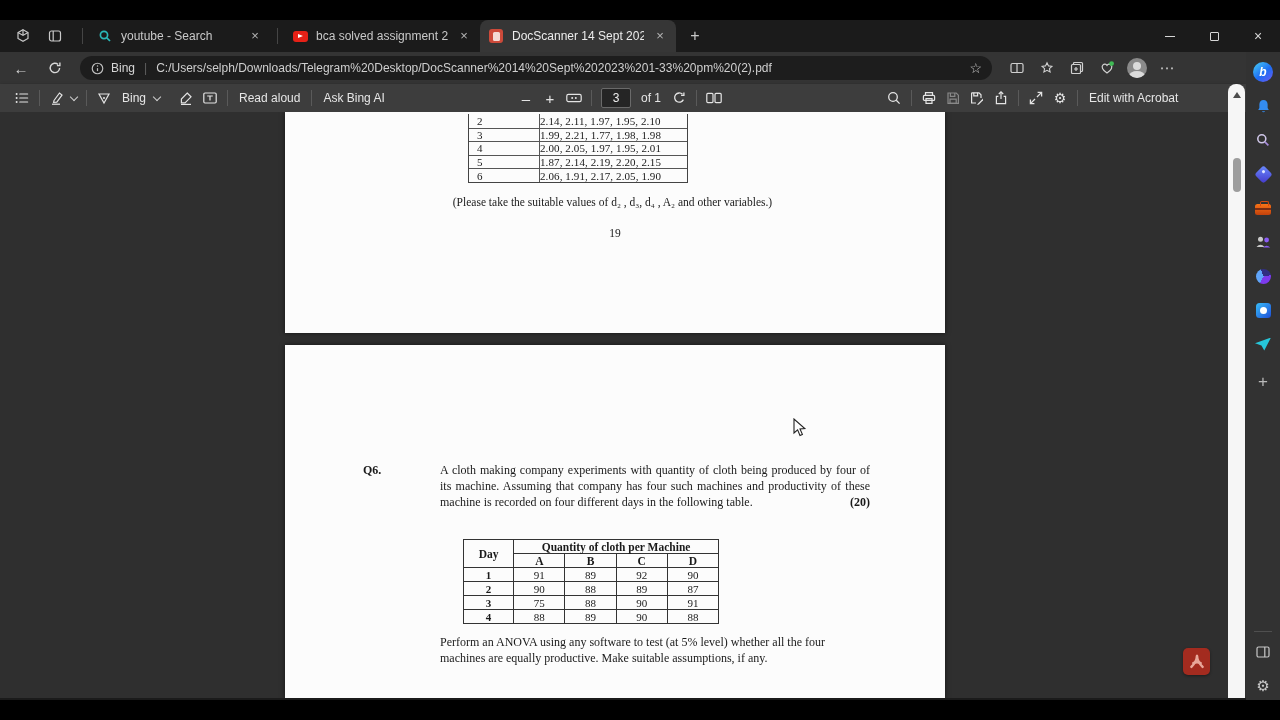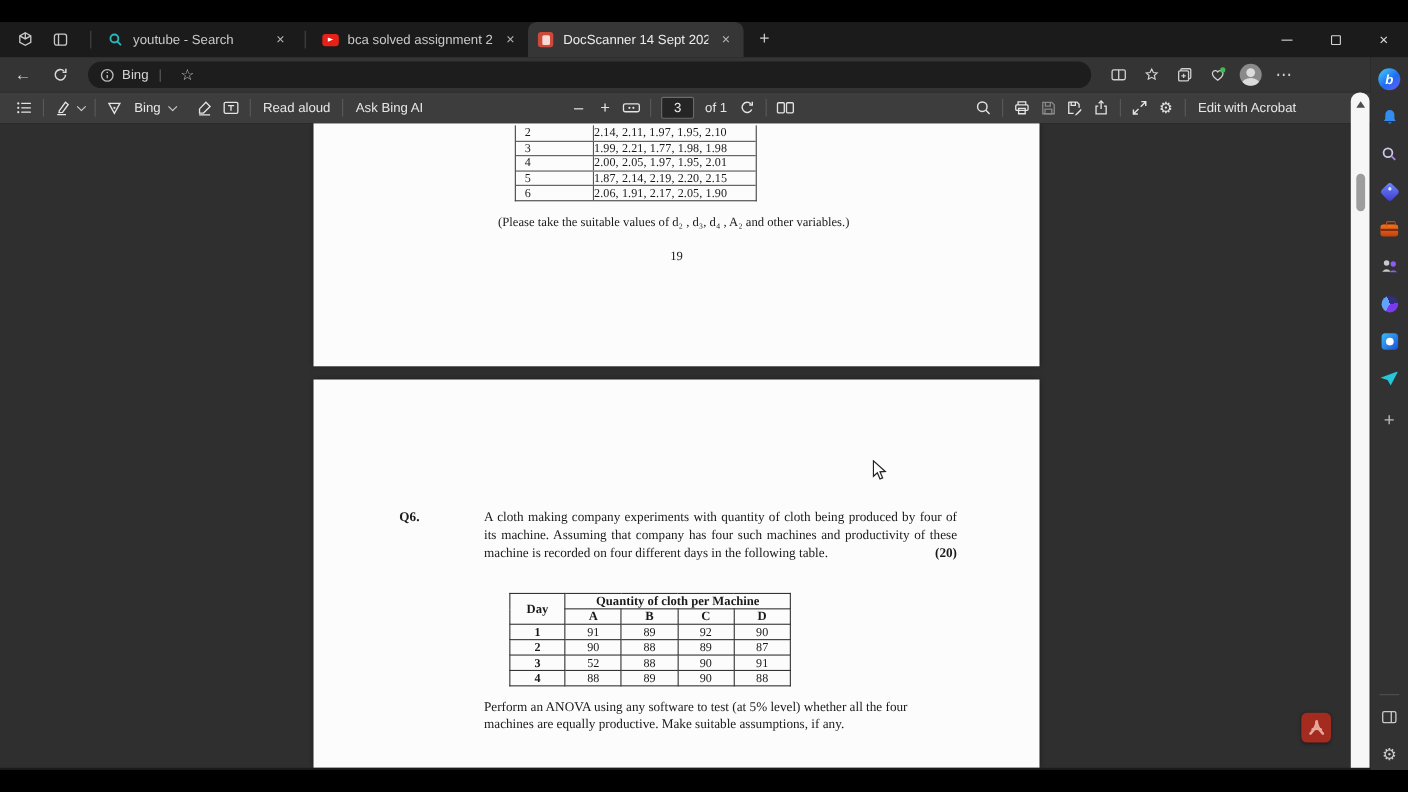--- a/index.html
+++ b/index.html
@@ -210,20 +210,21 @@
         </svg>
       </div>
       <div class="urlpill">
         <svg class="ic" width="15" height="15" viewBox="0 0 16 16" fill="none" stroke="#bdbdbd" stroke-width="1.2">
           <circle cx="8" cy="8" r="5.6"></circle>
             <path d="M8 7.6 v3.2"></path>
             <circle cx="8" cy="5.2" r="0.8" fill="#bdbdbd" stroke="none"></circle>
         </svg>
         <span class="file-label">Bing</span>
         <span class="pill-div">|</span>
+        <span class="url-text">C:/Users/selph/Downloads/Telegram%20Desktop/DocScanner%2014%20Sept%202023%201-33%20pm%20(2).pdf</span>
         <span class="pill-star">☆</span>
       </div>
       <div class="abar-icons">
         <div class="abar-btn">
           <svg class="ic" width="16" height="16" viewBox="0 0 16 16" fill="none" stroke="#d0d0d0" stroke-width="1.2">
             <rect x="2" y="3.5" width="12" height="9" rx="1.5"></rect>
               <path d="M8 3.5 v9"></path>
           </svg>
         </div>
         <div class="abar-btn">
@@ -436,21 +437,21 @@
           </tr>
           <tr>
             <td class="dayno">2</td>
             <td>90</td>
             <td>88</td>
             <td>89</td>
             <td>87</td>
           </tr>
           <tr>
             <td class="dayno">3</td>
-            <td>52</td>
+            <td>75</td>
             <td>88</td>
             <td>90</td>
             <td>91</td>
           </tr>
           <tr>
             <td class="dayno">4</td>
             <td>88</td>
             <td>89</td>
             <td>90</td>
             <td>88</td>

